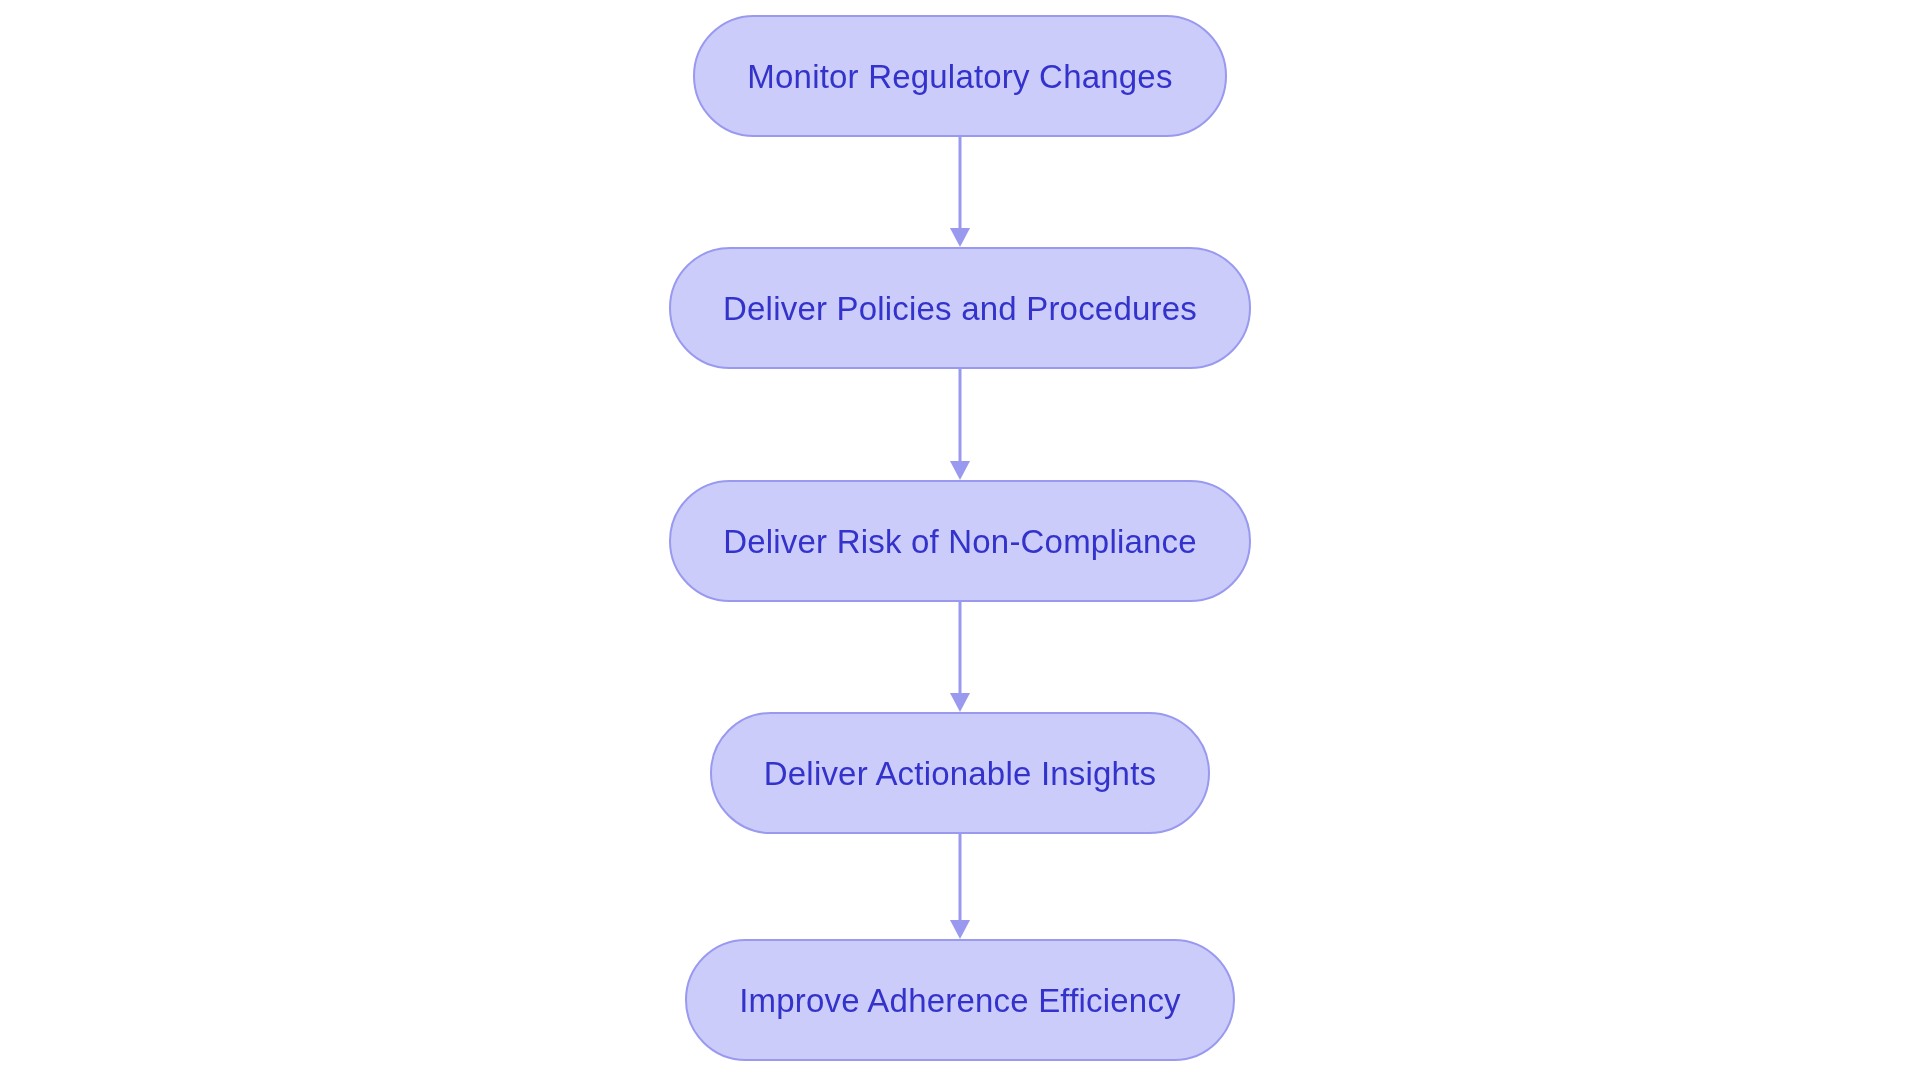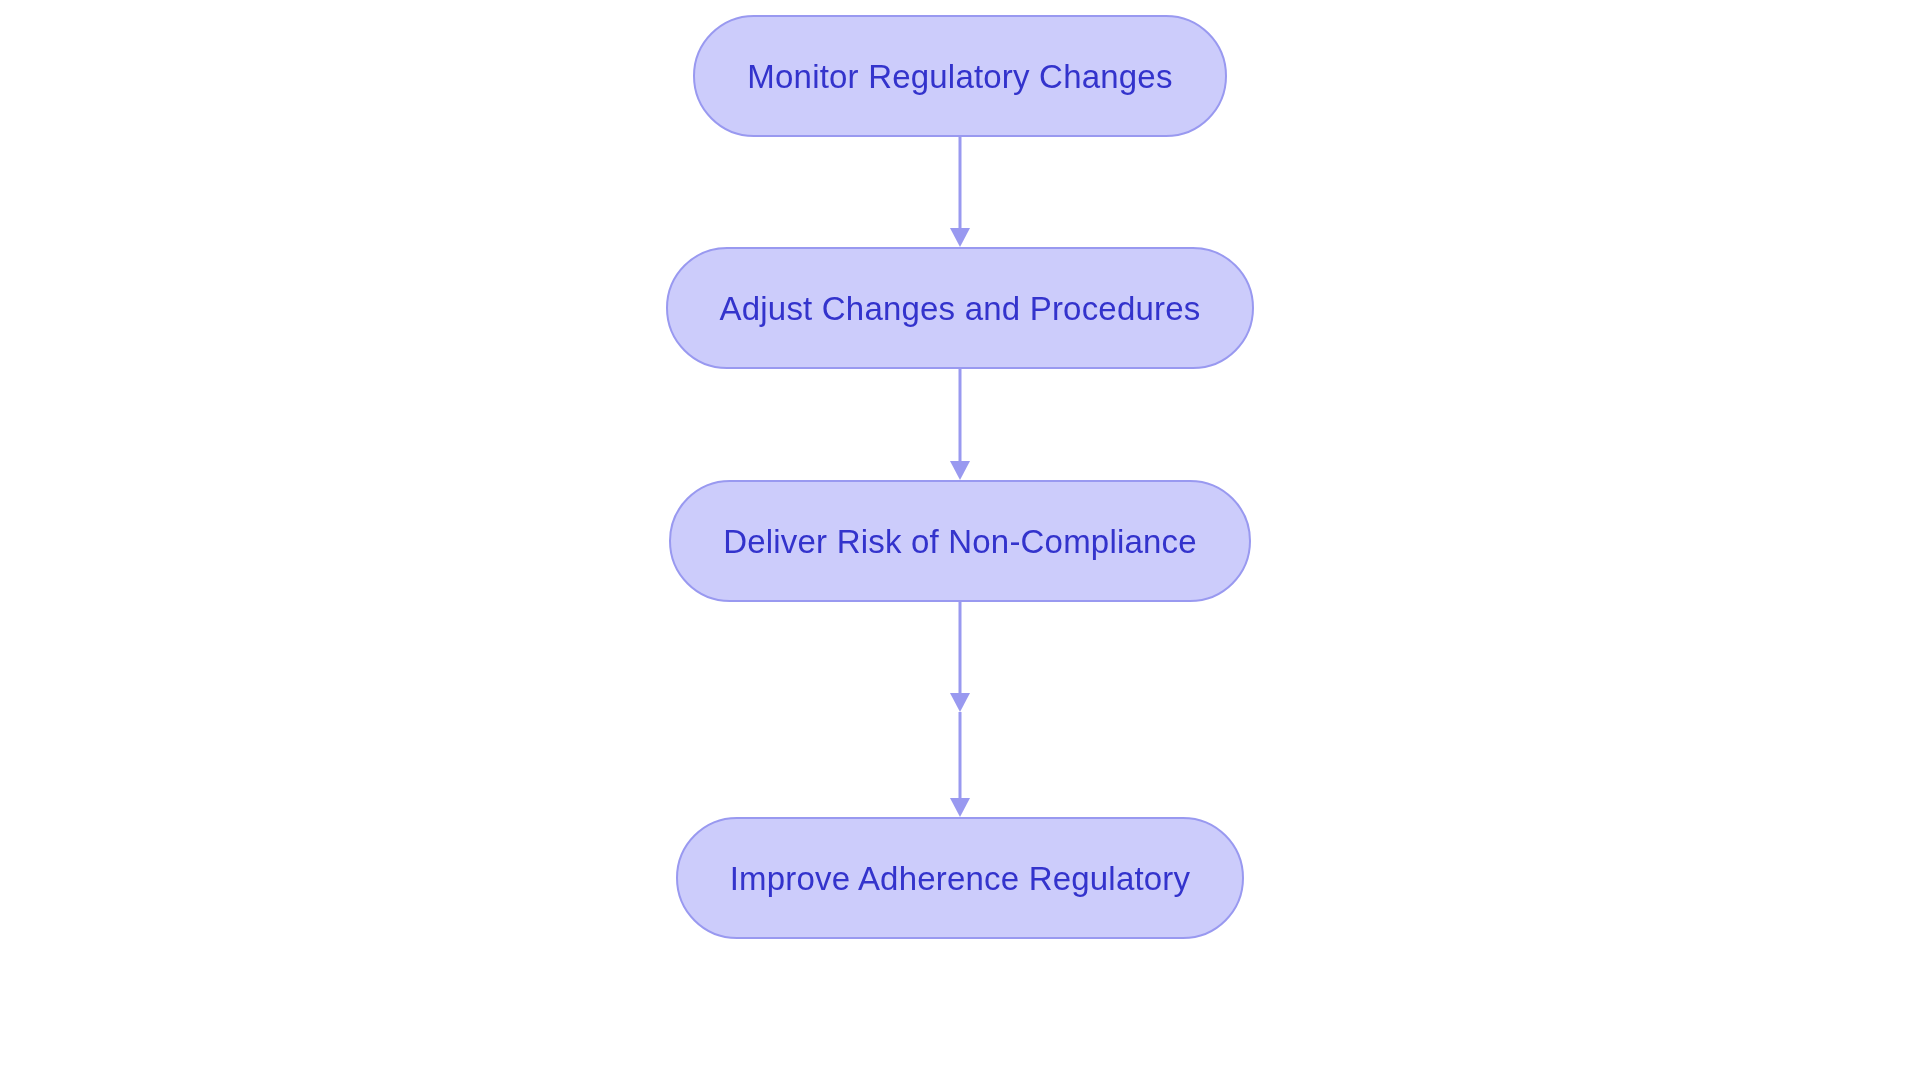--- a/index.html
+++ b/index.html
@@ -95,41 +95,44 @@
     <div class="node">
       <span class="node-label">Monitor Regulatory Changes</span>
     </div>
 
     <div class="connector c1">
       <span class="connector-line"></span>
       <span class="connector-head"></span>
     </div>
 
     <div class="node">
-      <span class="node-label">Adjust Changes and Procedures</span>
+      <span class="node-label">Deliver Policies and Procedures</span>
     </div>
 
     <div class="connector c2">
       <span class="connector-line"></span>
       <span class="connector-head"></span>
     </div>
 
     <div class="node">
       <span class="node-label">Deliver Risk of Non-Compliance</span>
     </div>
 
     <div class="connector c3">
       <span class="connector-line"></span>
       <span class="connector-head"></span>
     </div>
 
+    <div class="node">
+      <span class="node-label">Deliver Actionable Insights</span>
+    </div>
 
     <div class="connector c4">
       <span class="connector-line"></span>
       <span class="connector-head"></span>
     </div>
 
     <div class="node">
-      <span class="node-label">Improve Adherence Regulatory</span>
+      <span class="node-label">Improve Adherence Efficiency</span>
     </div>
 
   </div>
 </div>
 
 </body></html>

